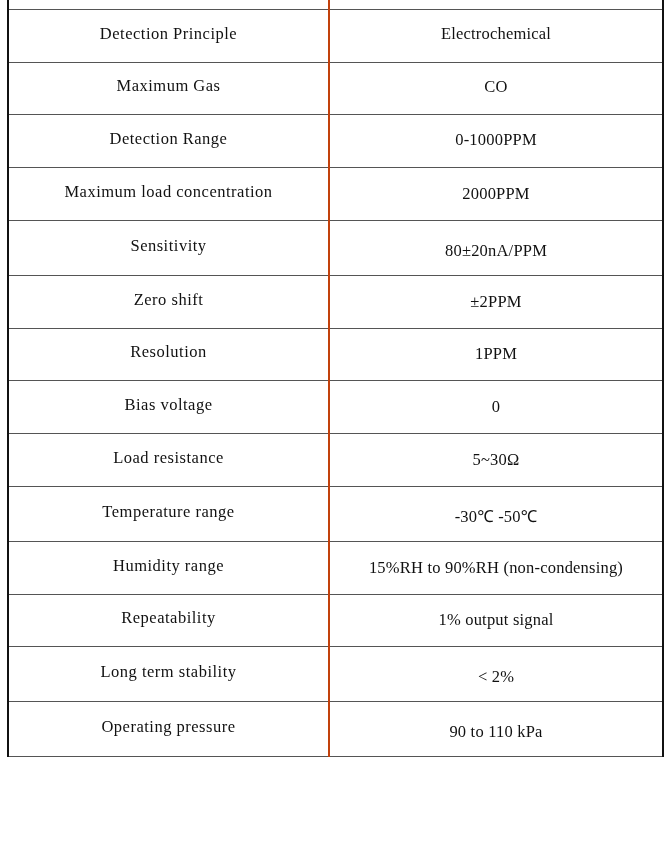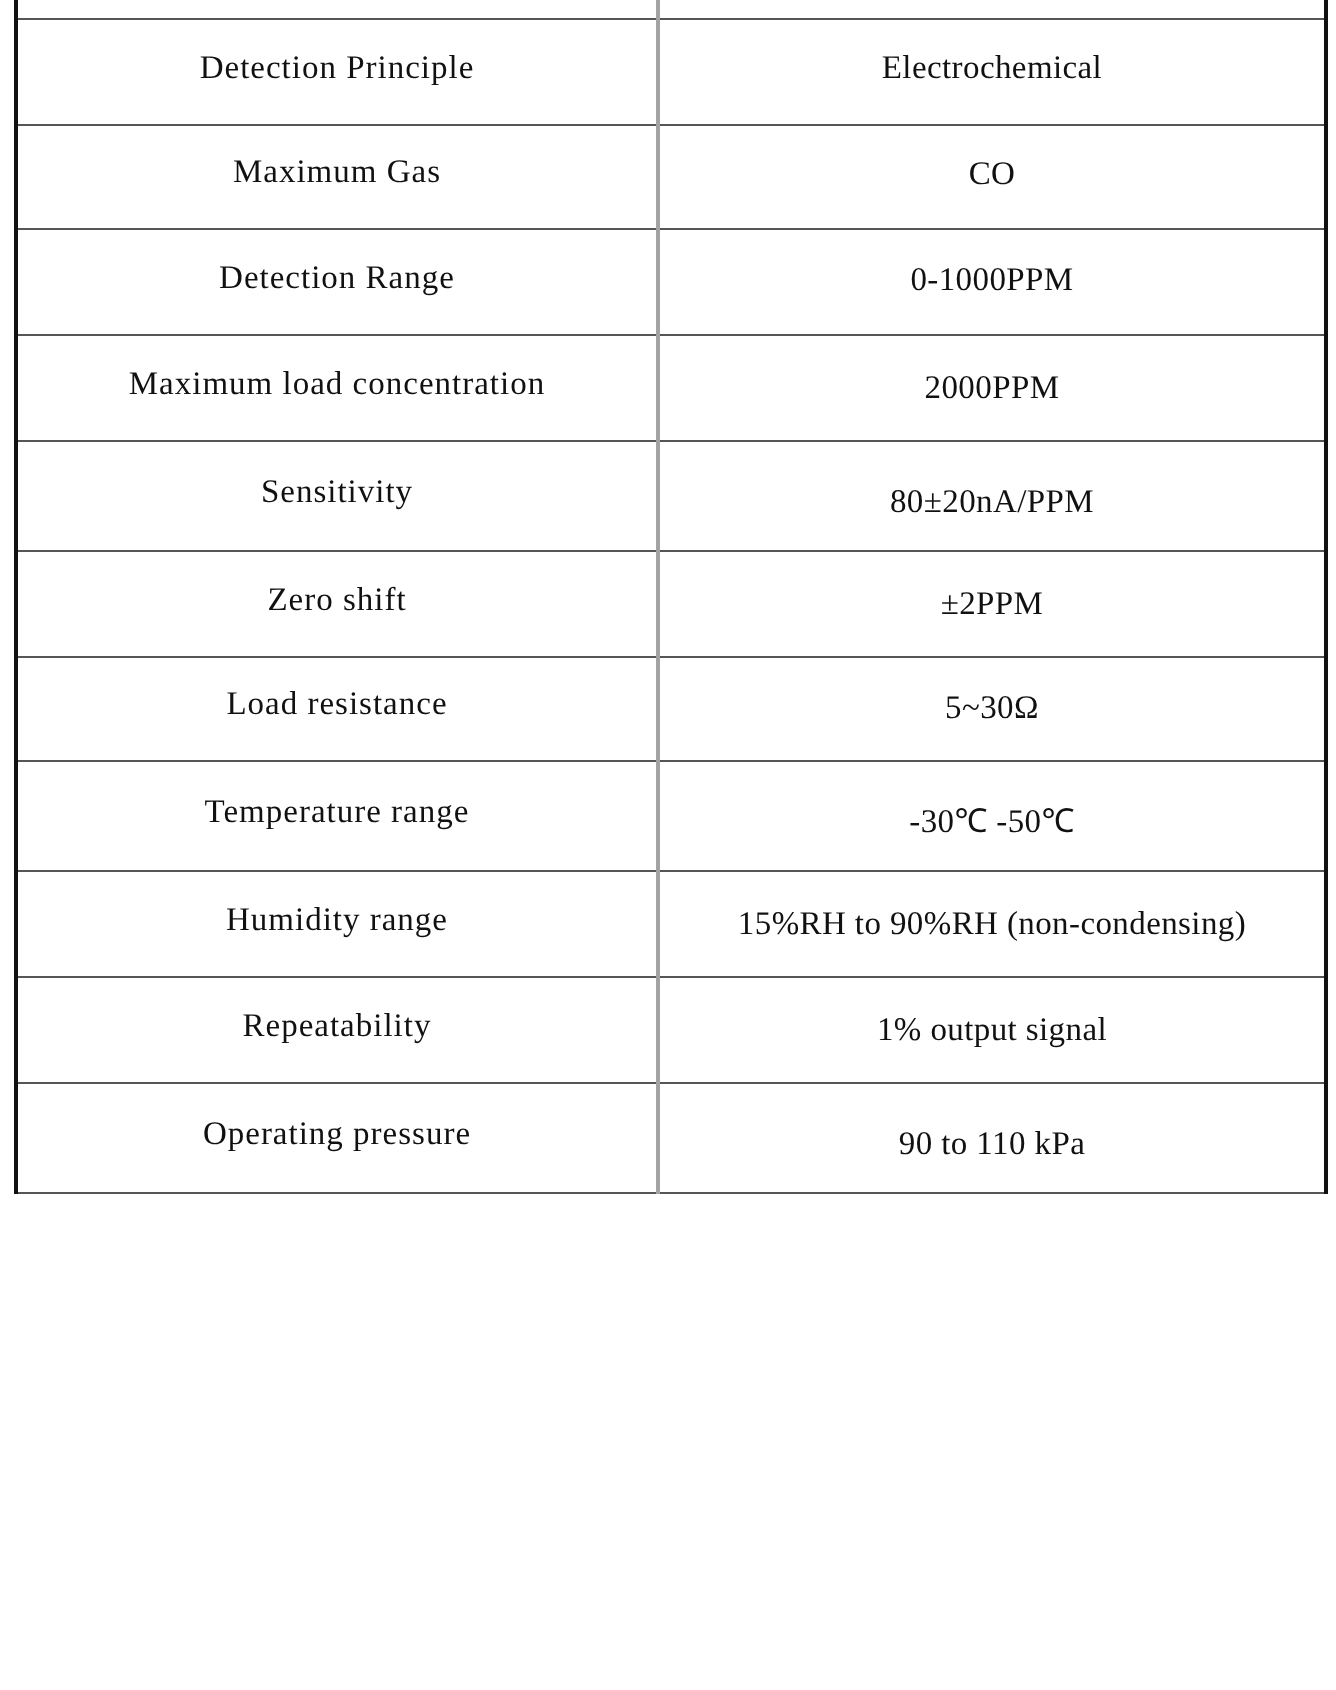--- a/index.html
+++ b/index.html
@@ -32,21 +32,21 @@
       border-right: 2px solid #111111;
       border-top: 1px solid #555555;
       border-bottom: 1px solid #555555;
       text-align: center;
       vertical-align: middle;
       font-size: 16.5px;
       letter-spacing: 0.2px;
       line-height: 1.1;
     }
     .spec-table td.lbl {
-      border-right: 2px solid #a3a3a3;
+      border-right: 2px solid #c2410c;
       padding-bottom: 4px;
       letter-spacing: 0.5px;
     }
     .spec-table td.val {
       border-left: 2px solid #777777;
       font-family: Liberation Serif, serif;
     }
     .spec-table td.val.low { padding-top: 6px; }
     .spec-table td.val.hi { padding-bottom: 3px; }
   </style>
@@ -81,34 +81,46 @@
     </tr>
     <tr>
       <td class="lbl">Sensitivity</td>
       <td class="val low">80±20nA/PPM</td>
     </tr>
     <tr>
       <td class="lbl">Zero shift</td>
       <td class="val">±2PPM</td>
     </tr>
     <tr>
+      <td class="lbl">Resolution</td>
+      <td class="val">1PPM</td>
+    </tr>
+    <tr>
+      <td class="lbl">Bias voltage</td>
+      <td class="val">0</td>
+    </tr>
+    <tr>
       <td class="lbl">Load resistance</td>
       <td class="val">5~30Ω</td>
     </tr>
     <tr>
       <td class="lbl">Temperature range</td>
       <td class="val low">-30℃ -50℃</td>
     </tr>
     <tr>
       <td class="lbl">Humidity range</td>
       <td class="val">15%RH to 90%RH  (non-condensing)</td>
     </tr>
     <tr>
       <td class="lbl">Repeatability</td>
       <td class="val">1% output signal</td>
     </tr>
     <tr>
+      <td class="lbl">Long term stability</td>
+      <td class="val low">&lt; 2%</td>
+    </tr>
+    <tr>
       <td class="lbl">Operating pressure</td>
       <td class="val low">90 to 110 kPa</td>
     </tr>
 
   </tbody>
 </table>
 
 </body></html>

